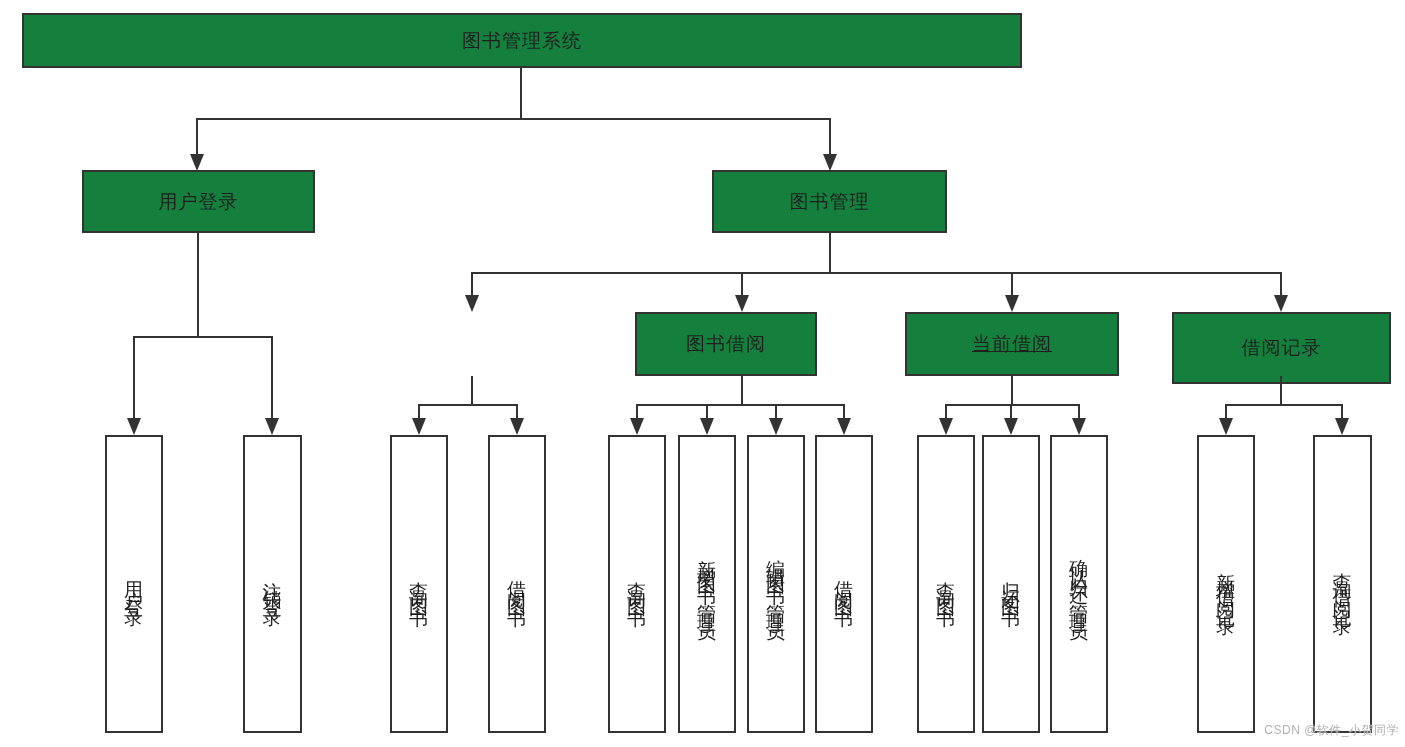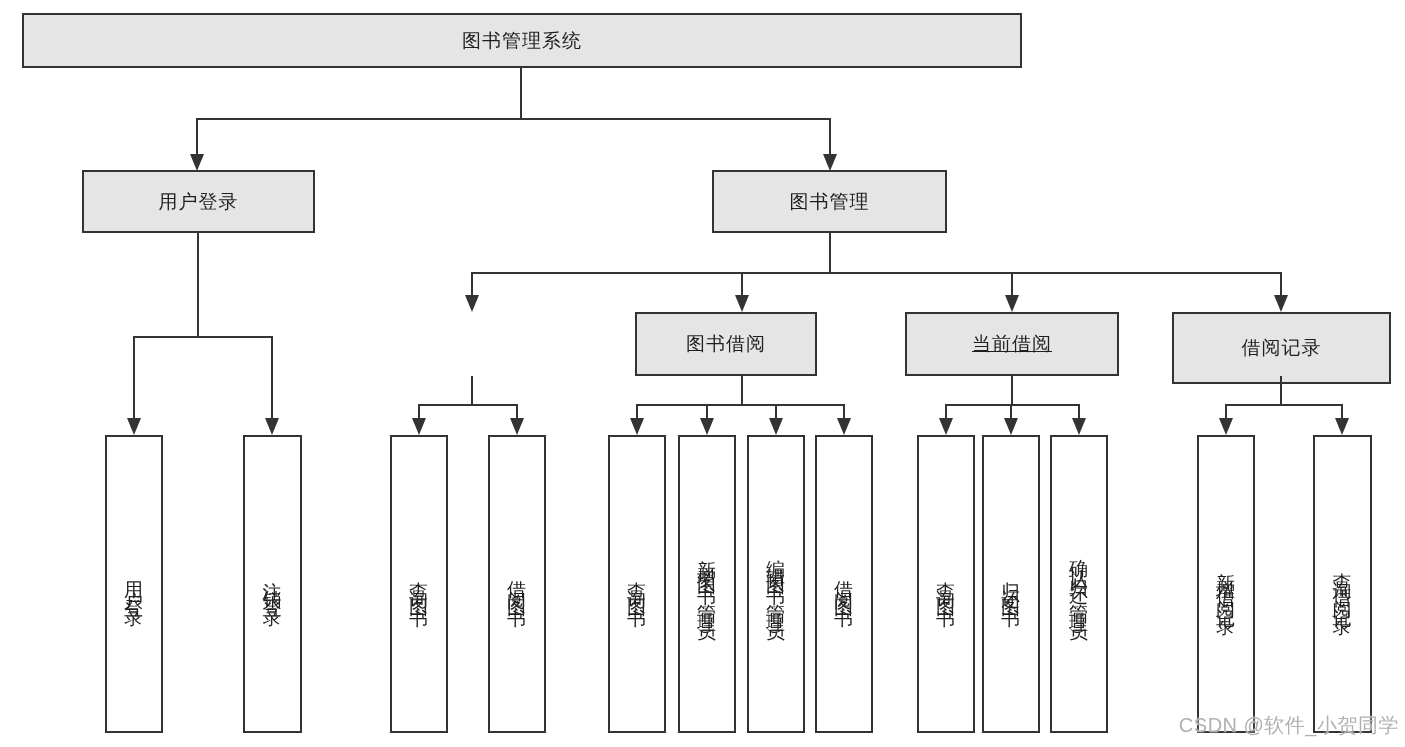--- a/index.html
+++ b/index.html
@@ -8,21 +8,21 @@
     width:1405px;height:747px;
     background:#ffffff;
     font-family:"Liberation Sans","DejaVu Sans",sans-serif;
     color:#222222;
     overflow:hidden;
   }
   .box{
     position:absolute;
     box-sizing:border-box;
     border:2px solid #333333;
-    background:#e5e5e5;
+    background:#15803d;
     display:flex;
     align-items:center;
     justify-content:center;
     font-size:19px;
     color:#1f1f1f;
     letter-spacing:1px;
   }
   .leaf{
     position:absolute;
     box-sizing:border-box;
@@ -46,21 +46,21 @@
     position:absolute;
     width:0;height:0;
     border-left:7px solid transparent;
     border-right:7px solid transparent;
     border-top:17px solid #333333;
   }
   .watermark{
     position:absolute;
     right:6px;
     bottom:8px;
-    font-size:20px;
+    font-size:12px;
     color:#b0b0b0;
     letter-spacing:0.5px;
     z-index:10;
     text-shadow:0 0 2px #ffffff;
   }
 </style>
 </head>
 <body>
 
 <div id="stage">

